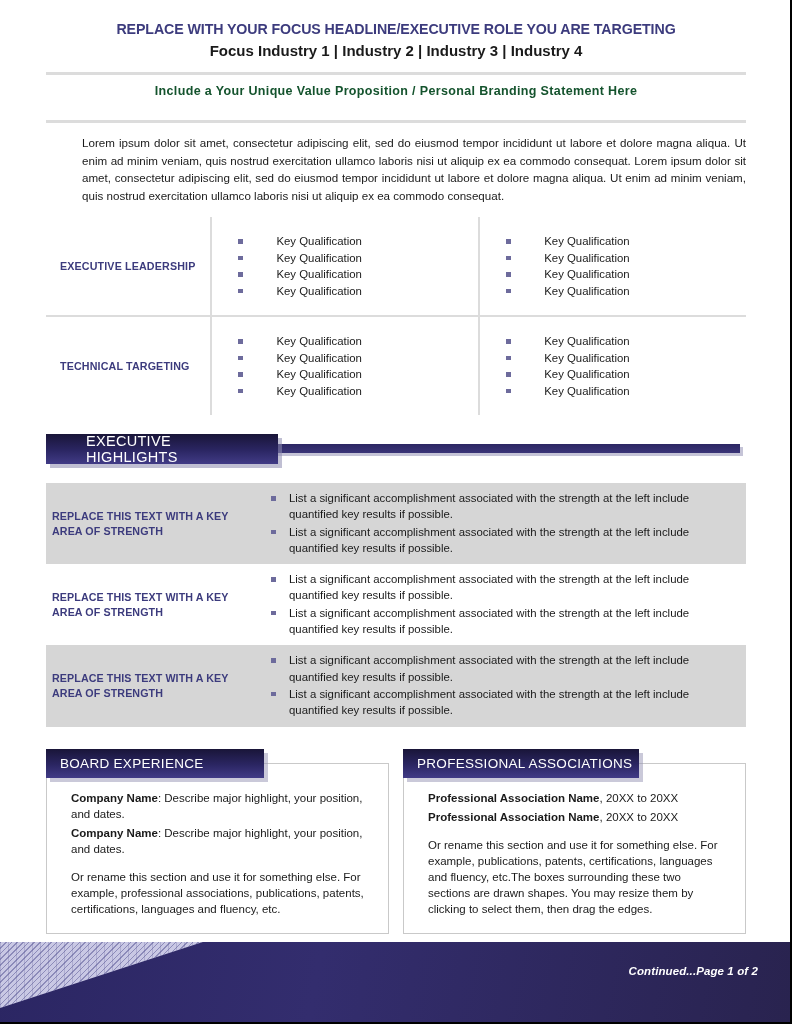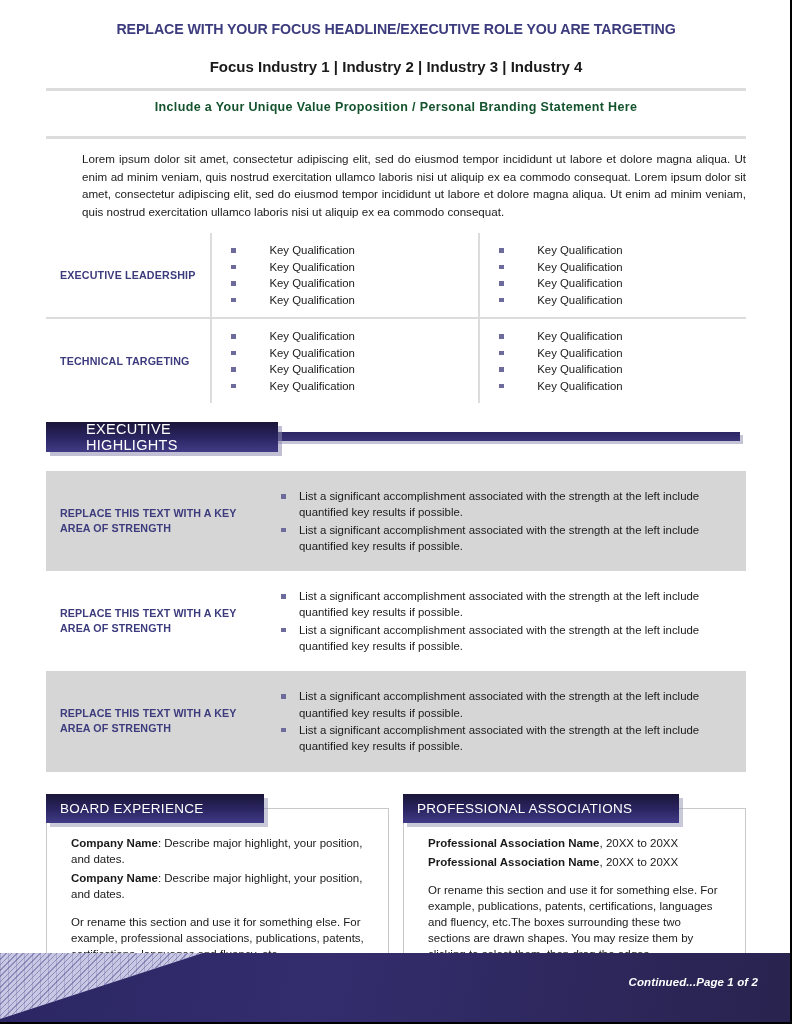--- a/index.html
+++ b/index.html
@@ -82,21 +82,21 @@
     font-weight:bold;
     letter-spacing:-0.1px;
     margin-top:21px;
     transform:scaleX(.98);
   }
   .focus-industries{
     text-align:center;
     color:#1a1a1a;
     font-size:15px;
     font-weight:bold;
-    margin-top:21px;
+    margin-top:5px;
   }
   .rule{
     height:3px;
     background:#dcdcdc;
     margin:13px 0 0 0;
   }
   .uvp{
     text-align:center;
     color:#14532d;
     font-size:12.5px;
@@ -129,21 +129,21 @@
     letter-spacing:.15px;
     padding:6px 12px 6px 14px;
     box-sizing:border-box;
   }
   .kq-col{
     vertical-align:top;
     border-left:2px solid #dcdcdc;
     padding:4px 0 4px 0;
     width:257px;
   }
-  .kq-list{ list-style:none; margin:5px; padding:0; }
+  .kq-list{ list-style:none; margin:12px; padding:0; }
   .kq-list li{
     font-size:11.4px;
     color:#1a1a1a;
     line-height:16.5px;
     padding-left:52px;
     position:relative;
   }
   .kq-list li::before{
     content:"";
     position:absolute;
@@ -187,28 +187,28 @@
   .hl-row-gray td{ background:#d6d6d6; }
   .hl-row-white td{ background:#ffffff; }
   .hl-label{
     width:215px;
     vertical-align:middle;
     color:#3c3b7d;
     font-size:10.7px;
     font-weight:bold;
     line-height:15px;
     letter-spacing:.1px;
-    padding:8px 10px 8px 14px;
+    padding:8px 10px 8px 6px;
     box-sizing:border-box;
   }
   .hl-body{
     vertical-align:middle;
     padding:7px 10px 7px 0;
   }
-  .hl-list{ list-style:none; margin:10px; padding:0; }
+  .hl-list{ list-style:none; margin:0; padding:0; }
   .hl-list li{
     font-size:11.4px;
     color:#1a1a1a;
     line-height:16.3px;
     padding-left:28px;
     position:relative;
     margin-bottom:1px;
   }
   .hl-list li::before{
     content:"";
@@ -256,21 +256,21 @@
     color:#1a1a1a;
   }
   .box-frame p:last-child{ margin-bottom:0; }
   .box-frame b{ font-weight:bold; }
   .tight{ margin-bottom:3px !important; }
 
   
   .footer{
     position:absolute;
     left:0; bottom:0;
-    width:792px; height:69px;
+    width:792px; height:80px;
     background:linear-gradient(100deg,#2b2663 0%,#332d6e 40%,#29234f 100%);
     overflow:hidden;
   }
   .footer-stripes{
     position:absolute;
     left:0; top:0;
     width:260px; height:66px;
     background-color:#c9c8e4;
     background-image:
       repeating-linear-gradient(135deg, rgba(90,88,150,.55) 0 1px, rgba(255,255,255,0) 1px 4px),
@@ -389,21 +389,21 @@
       <div class="box-col">
         <div class="box-banner" style="width:218px;">BOARD EXPERIENCE</div>
         <div class="box-frame">
           <p class="tight"><b>Company Name</b><span>: Describe major highlight, your position, and dates.</span></p>
           <p><b>Company Name</b><span>: Describe major highlight, your position, and dates.</span></p>
           <p>Or rename this section and use it for something else. For example, professional associations, publications, patents, certifications, languages and fluency, etc.</p>
         </div>
       </div>
 
       <div class="box-col">
-        <div class="box-banner" style="width:276px;">PROFESSIONAL ASSOCIATIONS</div>
+        <div class="box-banner" style="width:236px;">PROFESSIONAL ASSOCIATIONS</div>
         <div class="box-frame">
           <p class="tight" style="margin-bottom:0"><b>Professional Association Name</b><span>, 20XX to 20XX</span></p>
           <p><b>Professional Association Name</b><span>, 20XX to 20XX</span></p>
           <p>Or rename this section and use it for something else. For example, publications, patents, certifications, languages and fluency, etc.The boxes surrounding these two sections are drawn shapes. You may resize them by clicking to select them, then drag the edges.</p>
         </div>
       </div>
 
     </div>
   </div>
 

